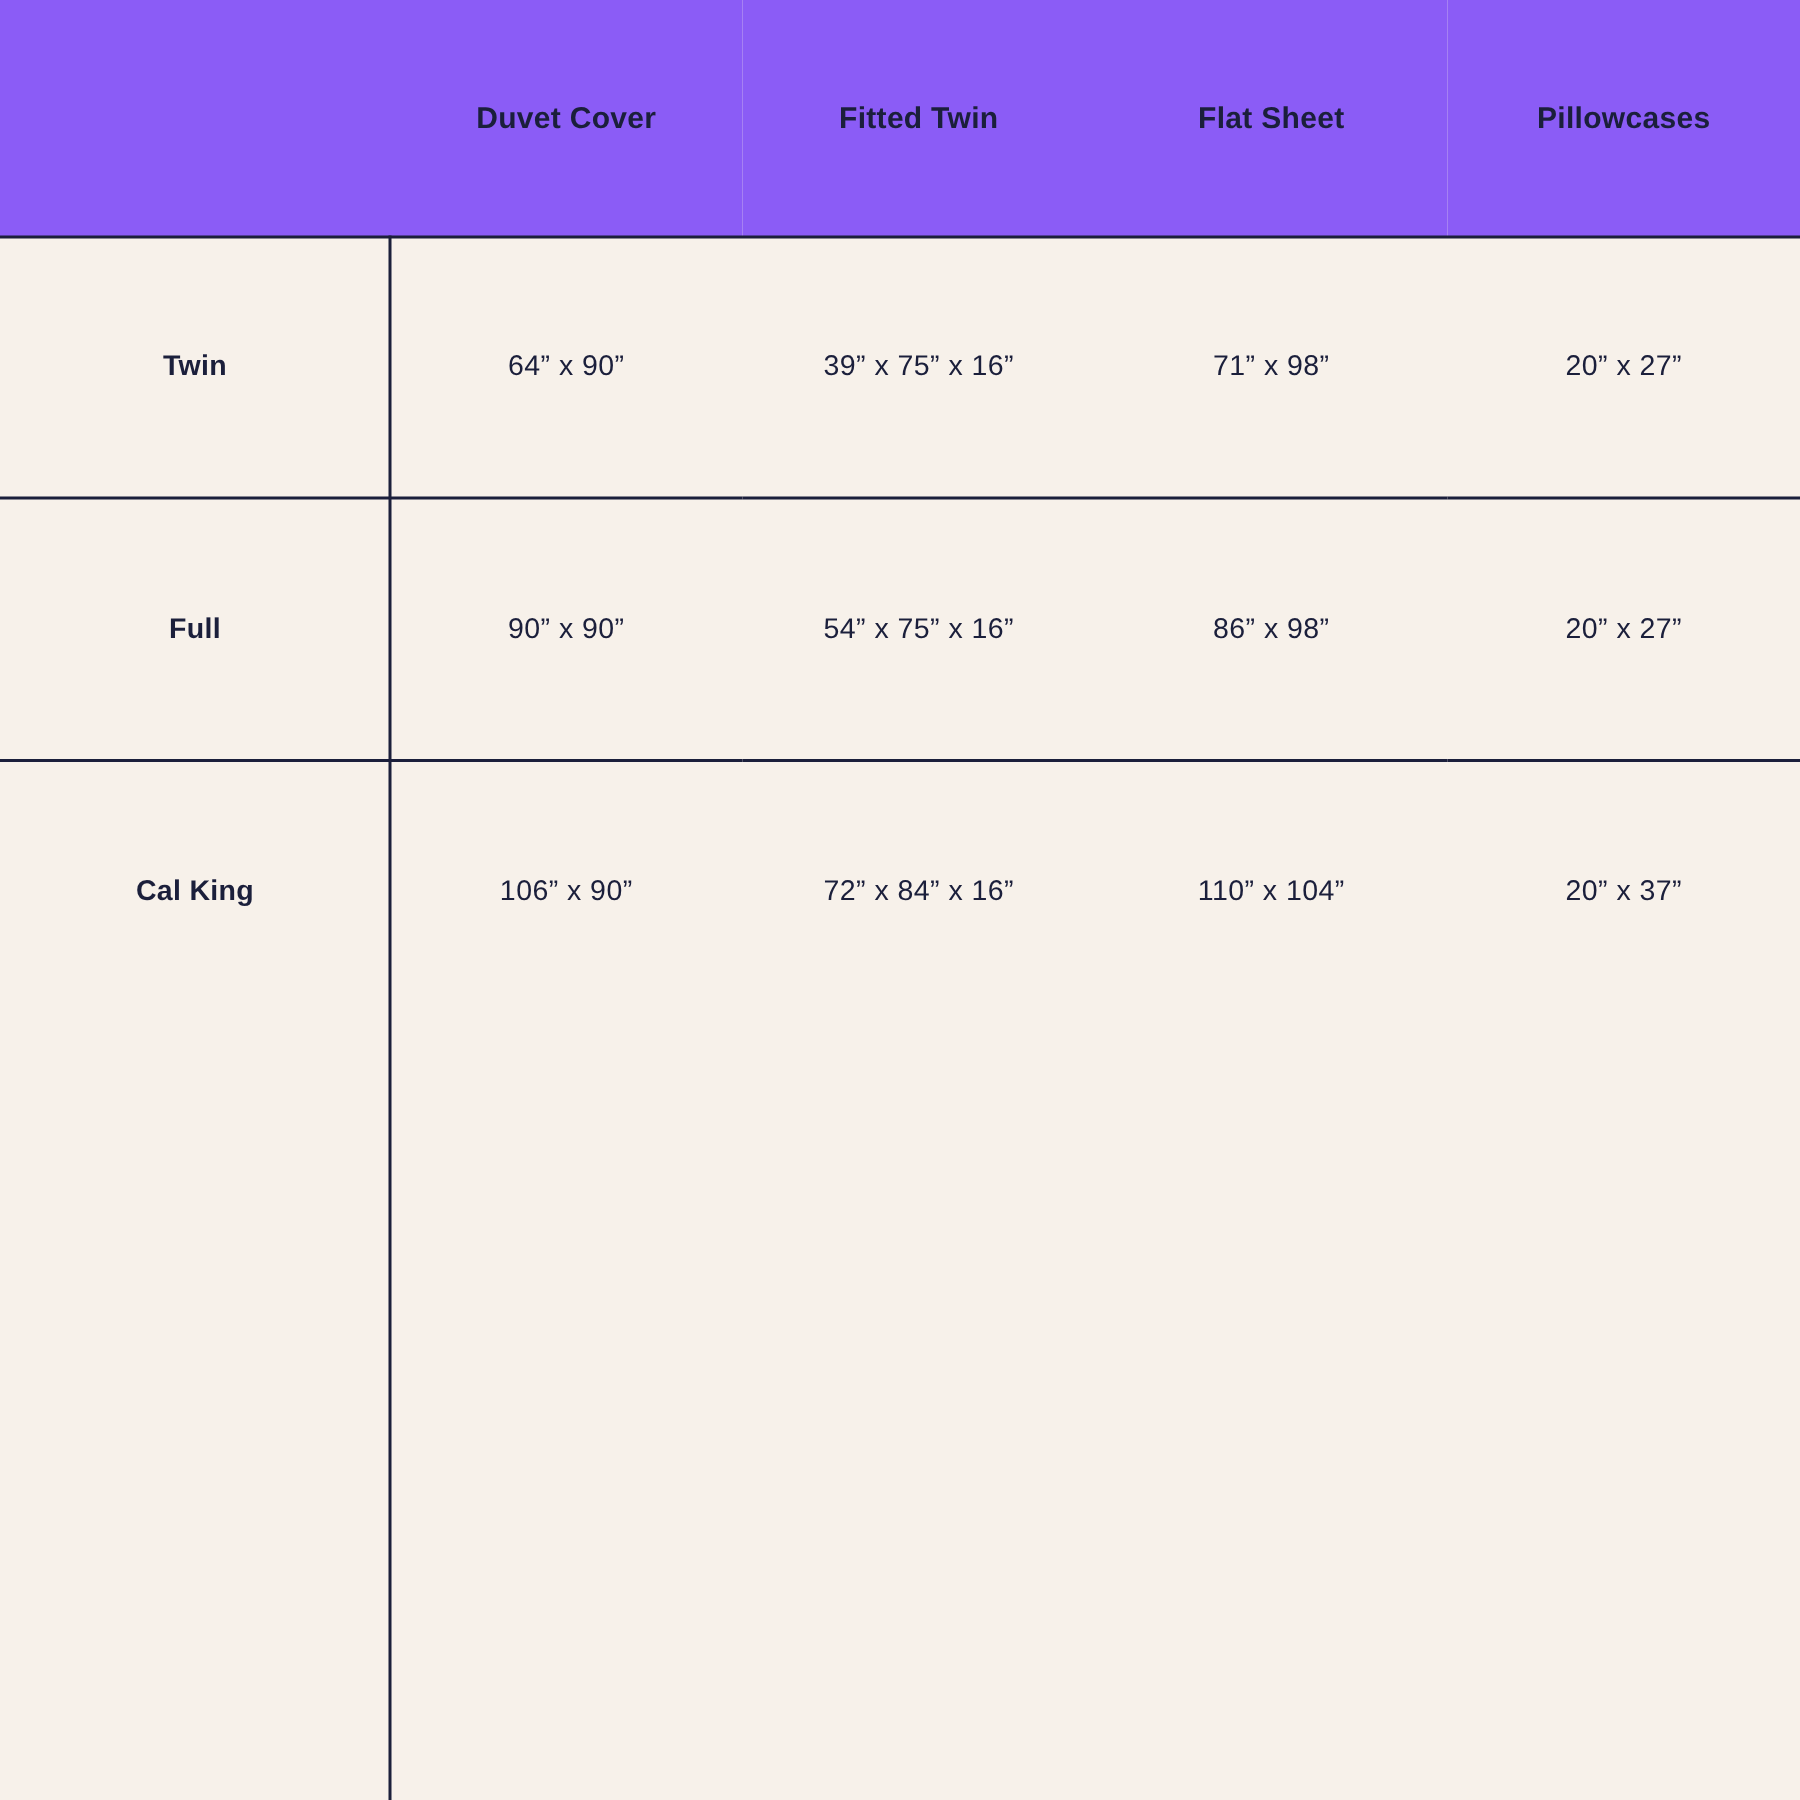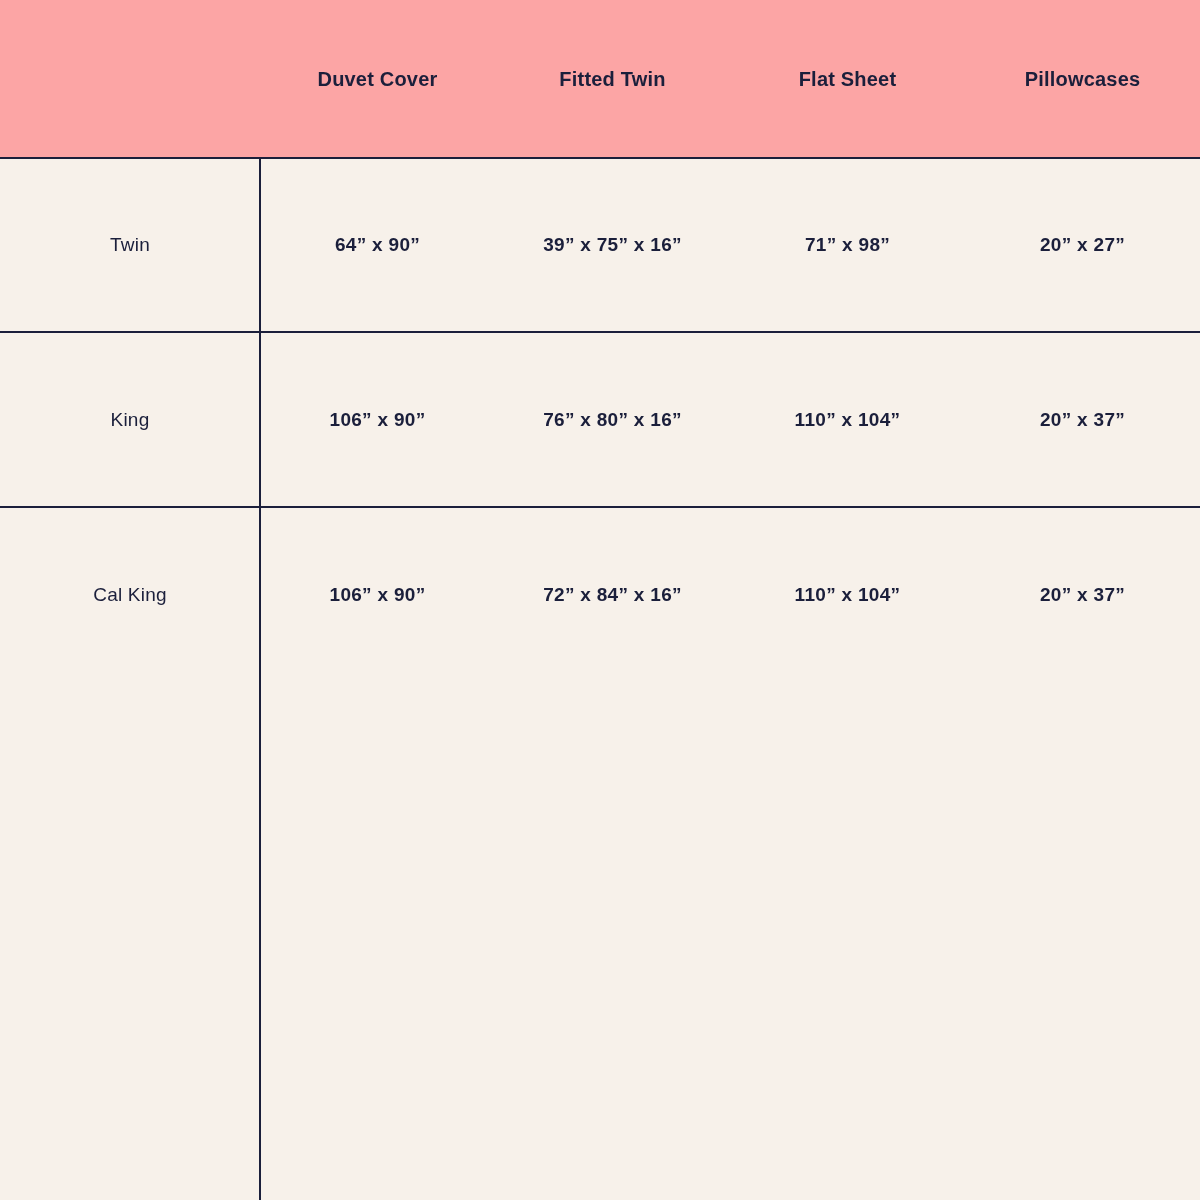--- a/index.html
+++ b/index.html
@@ -38,21 +38,21 @@
     height: 158px;
     padding: 0;
     margin: 0;
     border: 0;
     vertical-align: middle;
     text-align: center;
     font-weight: 700;
     font-size: 20px;
     letter-spacing: 0.2px;
     color: #1B1F3B;
-    background: #fca5a5;
+    background: #8b5cf6;
   }
   thead th.th-blank { }
 
   
   .header-rule {
     position: absolute;
     left: 0;
     top: 157px;
     width: 1200px;
     height: 2px;
@@ -79,26 +79,26 @@
     border-bottom: 2px solid #1B1F3B;
     vertical-align: middle;
     text-align: center;
     background: #F7F1EA;
   }
   tbody tr:last-child td {
     border-bottom: 0;
   }
 
   tbody td.cell-label {
-    font-weight: 400;
+    font-weight: 700;
     font-size: 19px;
     letter-spacing: 0.2px;
   }
   tbody td.cell-value {
-    font-weight: 700;
+    font-weight: 400;
     font-size: 19px;
     letter-spacing: 0.3px;
   }
 </style>
 </head>
 <body>
 
 <div class="size-chart">
 
   <table class="chart-table">
@@ -122,25 +122,25 @@
 
     <tbody>
       <tr>
         <td class="cell-label">Twin</td>
         <td class="cell-value">64” x 90”</td>
         <td class="cell-value">39” x 75” x 16”</td>
         <td class="cell-value">71” x 98”</td>
         <td class="cell-value">20” x 27”</td>
       </tr>
       <tr>
-        <td class="cell-label">King</td>
-        <td class="cell-value">106” x 90”</td>
-        <td class="cell-value">76” x 80” x 16”</td>
-        <td class="cell-value">110” x 104”</td>
-        <td class="cell-value">20” x 37”</td>
+        <td class="cell-label">Full</td>
+        <td class="cell-value">90” x 90”</td>
+        <td class="cell-value">54” x 75” x 16”</td>
+        <td class="cell-value">86” x 98”</td>
+        <td class="cell-value">20” x 27”</td>
       </tr>
       <tr>
         <td class="cell-label">Cal King</td>
         <td class="cell-value">106” x 90”</td>
         <td class="cell-value">72” x 84” x 16”</td>
         <td class="cell-value">110” x 104”</td>
         <td class="cell-value">20” x 37”</td>
       </tr>
     </tbody>
   </table>

